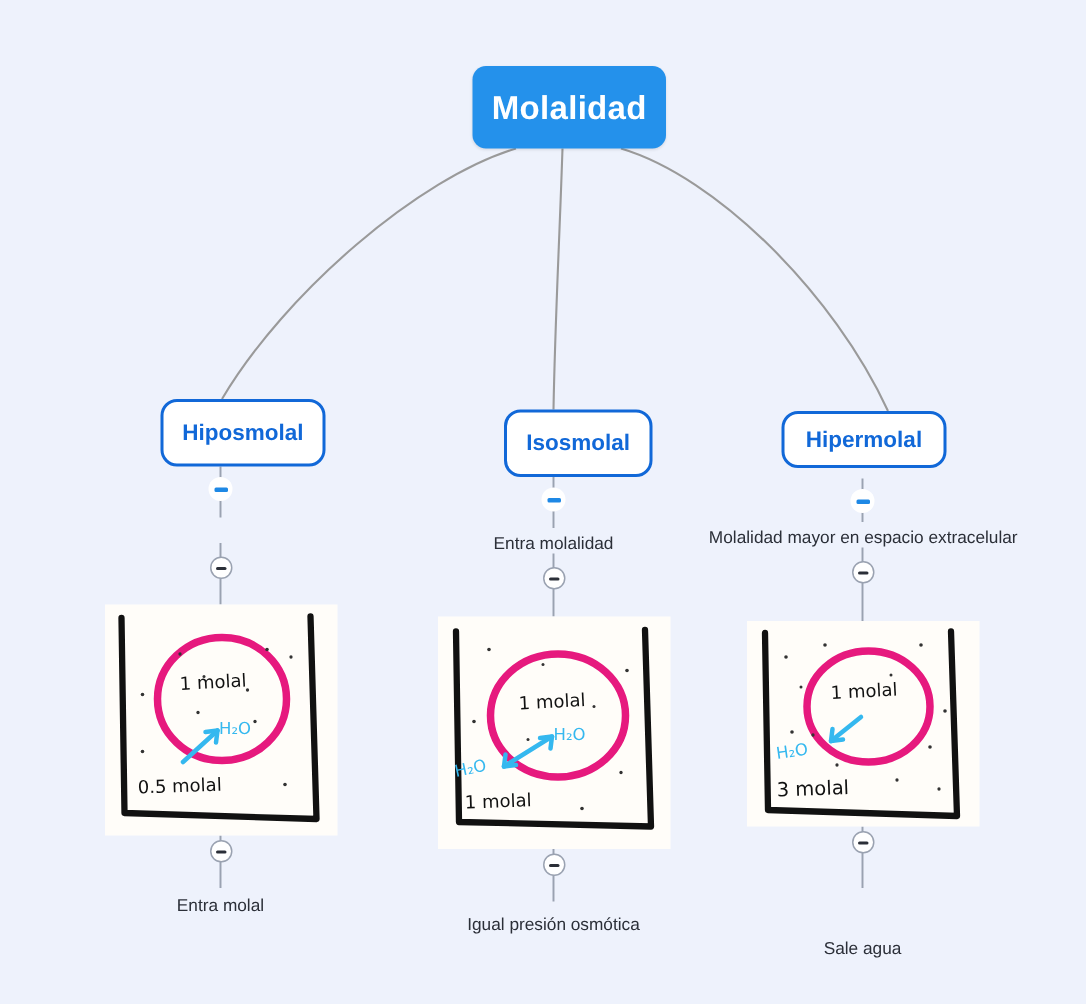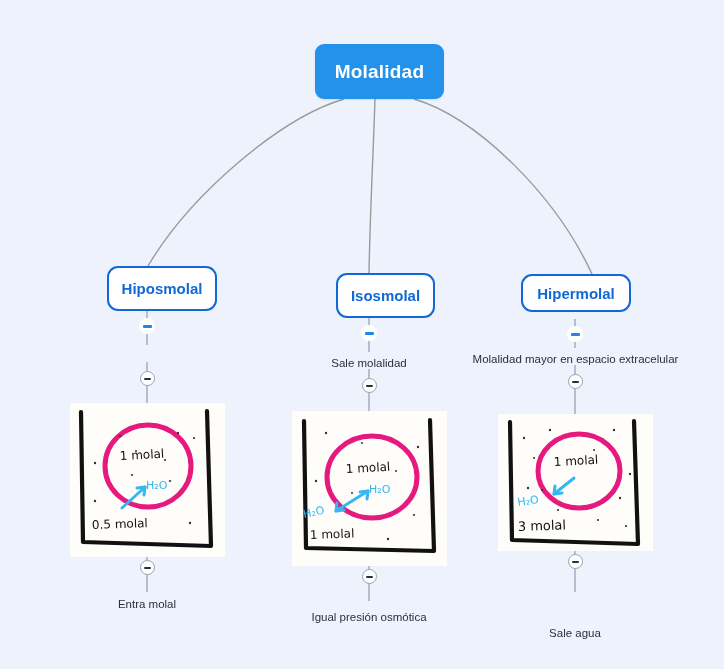--- a/index.html
+++ b/index.html
@@ -35,21 +35,21 @@
     box-sizing: border-box;
     display: flex;
     align-items: center;
     justify-content: center;
     text-align: center;
   }
   .node-root {
     background: #2491eb;
     color: #ffffff;
     border-radius: 9px;
-    font-size: 19px;
+    font-size: 22px;
     font-weight: bold;
     letter-spacing: 0.2px;
     box-shadow: 0 1px 2px rgba(0,0,0,0.10);
   }
   .node-branch {
     background: #ffffff;
     color: #1168d8;
     border: 2px solid #1168d8;
     border-radius: 11px;
     font-size: 15px;
@@ -189,21 +189,21 @@
   <div class="leaf-text" style="left:72px; top:597px; width:150px;">Entra molal</div>
 
   <div class="node node-branch" style="left:336px; top:273px; width:99px; height:45px;">
     <span>Isosmolal</span>
   </div>
 
   <div class="toggle blue" style="left:361px; top:325px;">
     <span class="bar"></span>
   </div>
 
-  <div class="leaf-text" style="left:294px; top:356px; width:150px;">Sale molalidad</div>
+  <div class="leaf-text" style="left:294px; top:356px; width:150px;">Entra molalidad</div>
 
   <div class="toggle" style="left:362px; top:378px;">
     <span class="bar"></span>
   </div>
 
   <div class="img-card" style="left:292px; top:411px; width:155px; height:155px;">
     <svg width="155" height="155" viewBox="0 0 155 155">
       <path d="M 12,10 L 14,137 L 142,140 L 138,9" fill="none" stroke="#111111" stroke-width="4.2" stroke-linecap="round" stroke-linejoin="round"></path>
       <ellipse cx="80" cy="66" rx="45" ry="41" fill="none" stroke="#e6197e" stroke-width="5"></ellipse>
       <g fill="#333333">

